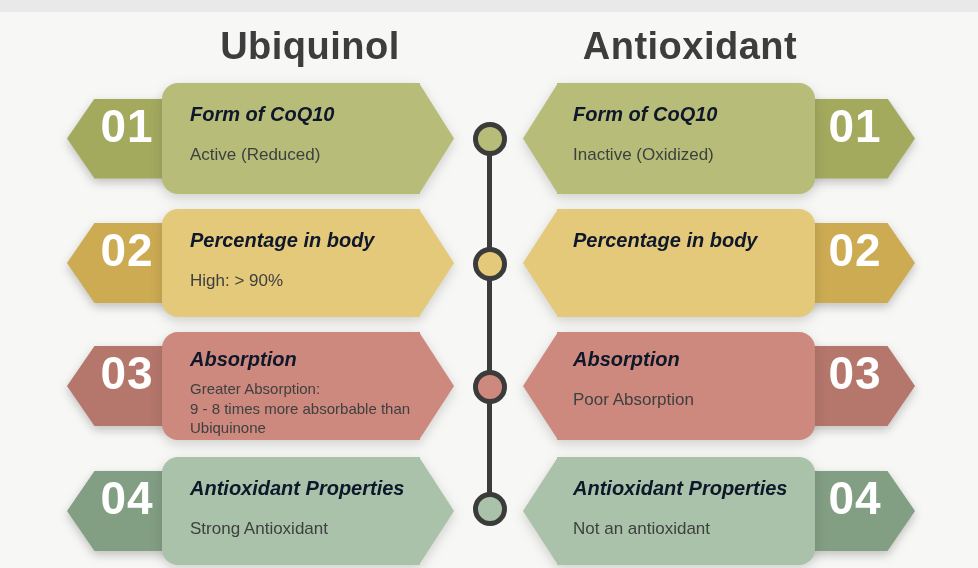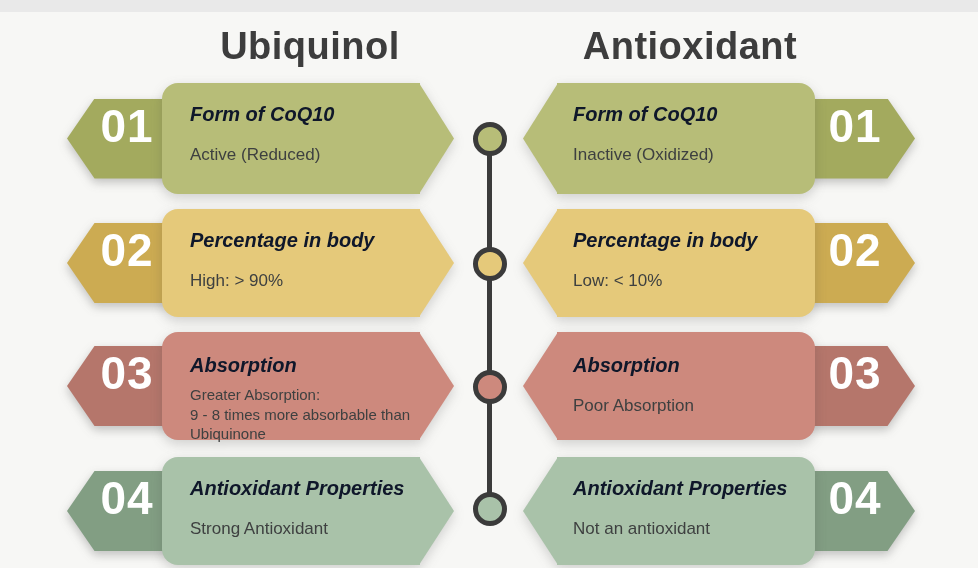--- a/index.html
+++ b/index.html
@@ -66,21 +66,21 @@
   .title{
     font-size:20px; font-weight:700; font-style:italic; color:#0f172a;
     margin:4px 0 0 0;
   }
   .subtitle{
     font-size:17px; font-weight:400; color:#3e4040; margin-top:18px;
     white-space:pre-line; line-height:1.25;
   }
   
   .row.r3 .lbanner .subtitle{font-size:15px; margin-top:8px; line-height:1.3;}
-  .row.r3 .banner-body{padding-top:18px;}
+  .row.r3 .banner-body{padding-top:12px;}
 </style>
 </head>
 <body>
 
 <div class="stage">
 
   <div class="col-header left">Ubiquinol</div>
   <div class="col-header right">Antioxidant</div>
 
   <div class="timeline-line"></div>
@@ -125,21 +125,20 @@
     <div class="banner-wrap lbanner">
       <div class="banner-body">
         <div class="title">Percentage in body</div>
         <div class="subtitle">High: &gt; 90%</div>
       </div>
       <div class="banner-arrow"></div>
     </div>
     <div class="banner-wrap rbanner">
       <div class="banner-body">
         <div class="title">Percentage in body</div>
-        <div class="subtitle">Low: &lt; 10%</div>
       </div>
       <div class="banner-arrow"></div>
     </div>
     <div class="badge-wrap bright">
       <div class="badge">
           <span>02</span>
         </div>
     </div>
   </div>
 

